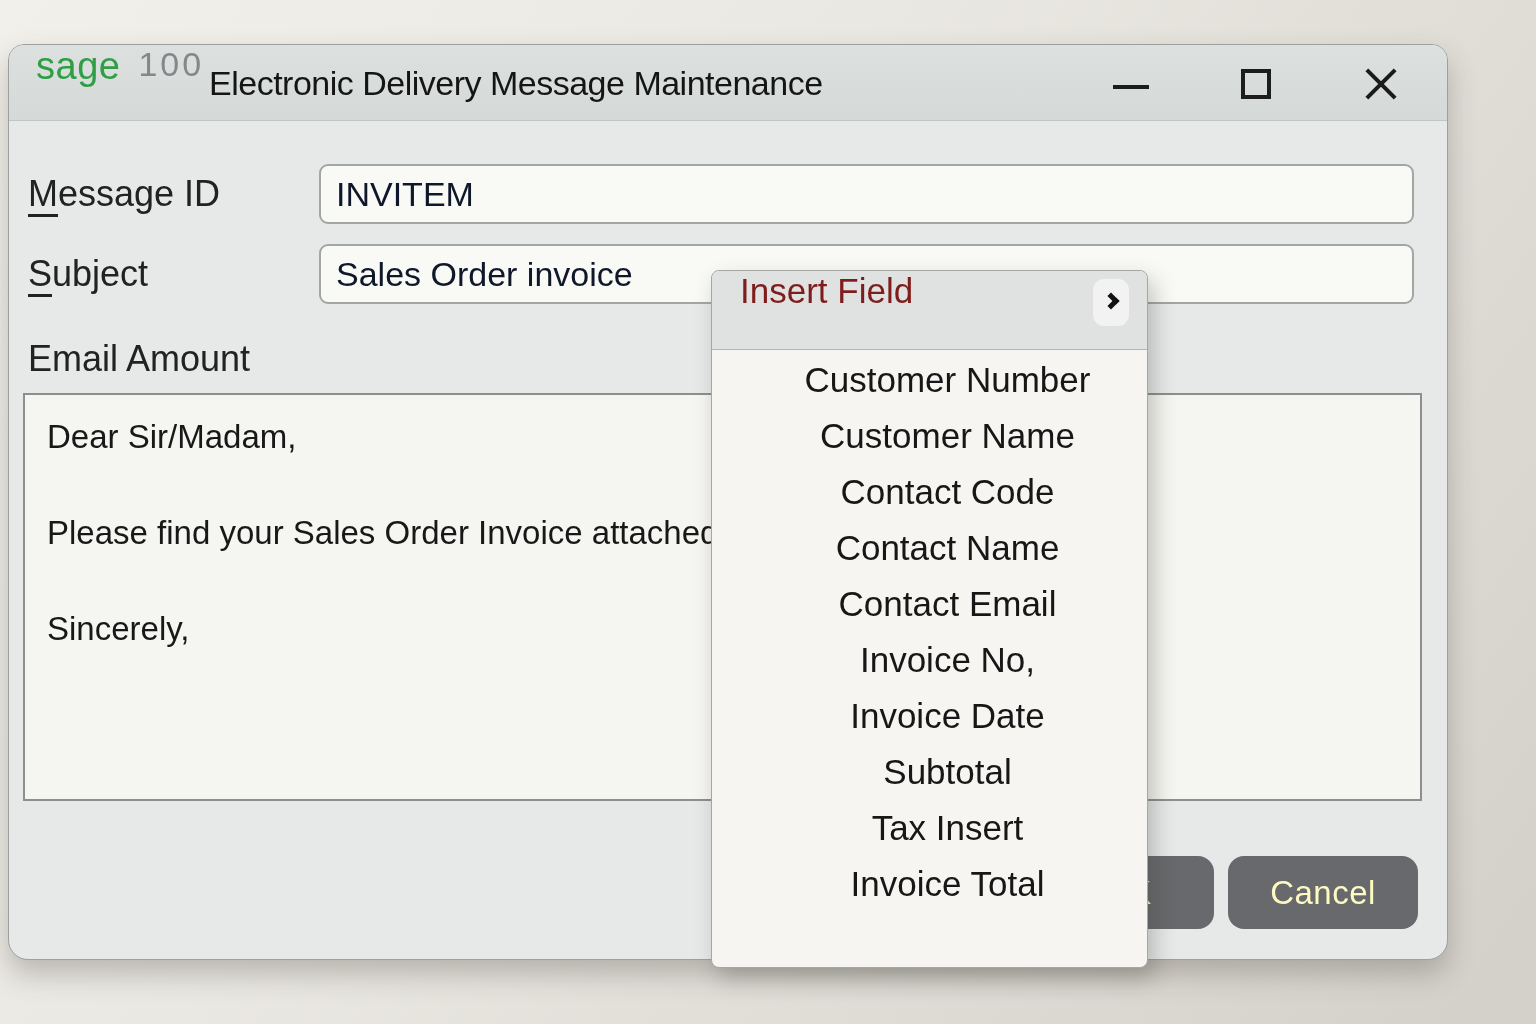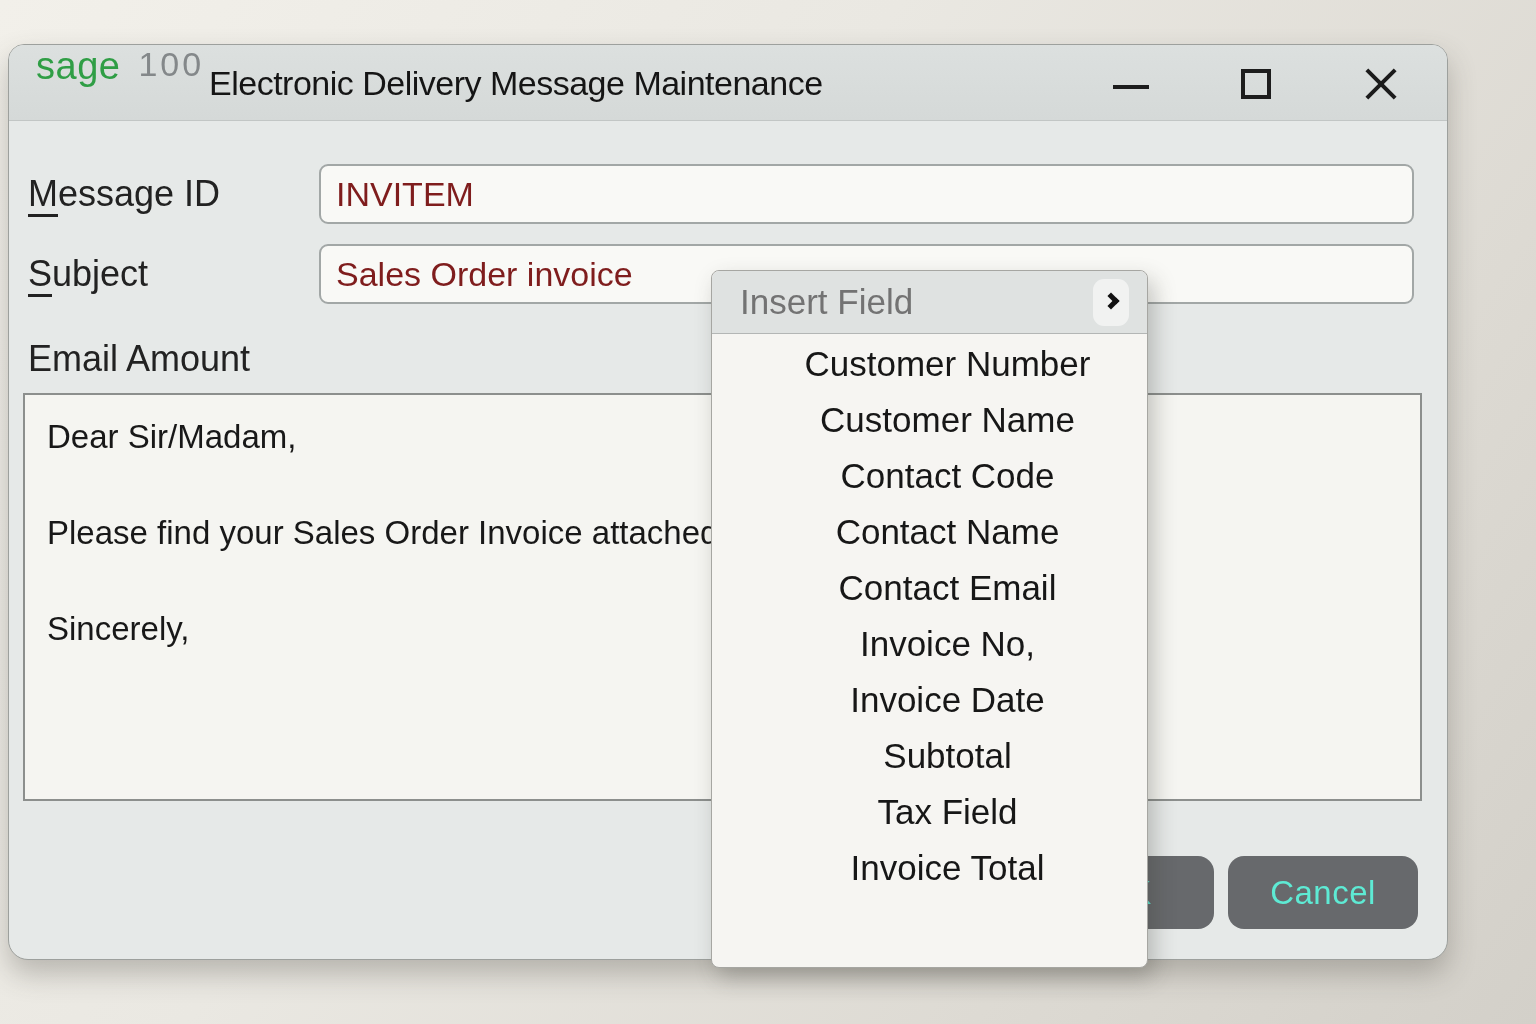--- a/index.html
+++ b/index.html
@@ -50,54 +50,54 @@
     position: absolute; left: 19px; font-size: 36px; color: #222; white-space: nowrap;
   }
   .lbl-msgid   { top: 119px; height: 60px; line-height: 60px; }
   .lbl-subject { top: 199px; height: 60px; line-height: 60px; }
   .lbl-email   { top: 292px; height: 44px; line-height: 44px; }
   .accesskey { border-bottom: 3px solid #222; }
 
   .text-input {
     position: absolute; left: 310px; width: 1095px; height: 60px;
     background: #f9f9f6; border: 2px solid #a2a7a6; border-radius: 9px;
-    font-size: 34px; color: #7f1d1d; padding-left: 15px;
+    font-size: 34px; color: #0f172a; padding-left: 15px;
     display: flex; align-items: center; white-space: nowrap; overflow: hidden;
   }
   .inp-msgid   { top: 119px; }
   .inp-subject { top: 199px; }
 
   .email-box {
     position: absolute; left: 14px; top: 348px; width: 1399px; height: 408px;
     background: #f5f5f1; border: 2px solid #8c8f8d;
     padding: 18px 22px; font-size: 33px; color: #181818; overflow: hidden;
   }
   .email-box p { min-height: 48px; line-height: 48px; white-space: nowrap; }
 
   .btn {
     position: absolute; top: 811px; height: 73px;
-    background: #67696c; color: #5eead4; font-size: 33px; letter-spacing: .5px;
+    background: #67696c; color: #fef9c3; font-size: 33px; letter-spacing: .5px;
     border: none; border-radius: 16px;
     display: flex; align-items: center; justify-content: center; cursor: default;
   }
   .btn-ok { left: 1032px; width: 173px; }
   .btn-cancel { left: 1219px; width: 190px; }
 
   
   .context-menu {
     position: absolute; left: 711px; top: 270px; width: 437px; height: 698px;
     background: #f6f5f2; border: 1px solid #a6a6a2; border-radius: 8px;
     box-shadow: 6px 10px 22px rgba(55, 53, 47, .28);
     z-index: 10; overflow: hidden;
   }
   .menu-header {
-    position: relative; height: 63px; background: #dfe2e1;
+    position: relative; height: 79px; background: #dfe2e1;
     border-bottom: 1px solid #b3b6b5; border-radius: 7px 7px 0 0;
-    display: flex; align-items: center; padding-left: 28px;
-    font-size: 35px; color: #737373;
+    display: flex; align-items: flex-start; padding-left: 28px;
+    font-size: 35px; color: #7f1d1d;
   }
   .submenu-pill {
     position: absolute; right: 18px; top: 8px; width: 36px; height: 47px;
     background: rgba(255, 255, 255, .55); border-radius: 11px;
   }
   .submenu-arrow {
     position: absolute; right: 30px; top: 24px; width: 12px; height: 12px;
     border-top: 5px solid #111; border-right: 5px solid #111; transform: rotate(45deg);
   }
   .menu-items { padding-top: 2px; text-align: center; }
@@ -157,18 +157,18 @@
     </div>
     <div class="menu-items">
       <div class="menu-item">Customer Number</div>
       <div class="menu-item">Customer Name</div>
       <div class="menu-item">Contact Code</div>
       <div class="menu-item">Contact Name</div>
       <div class="menu-item">Contact Email</div>
       <div class="menu-item">Invoice No,</div>
       <div class="menu-item">Invoice Date</div>
       <div class="menu-item">Subtotal</div>
-      <div class="menu-item">Tax Field</div>
+      <div class="menu-item">Tax Insert</div>
       <div class="menu-item">Invoice Total</div>
     </div>
   </div>
 
 </div>
 
 </body></html>

